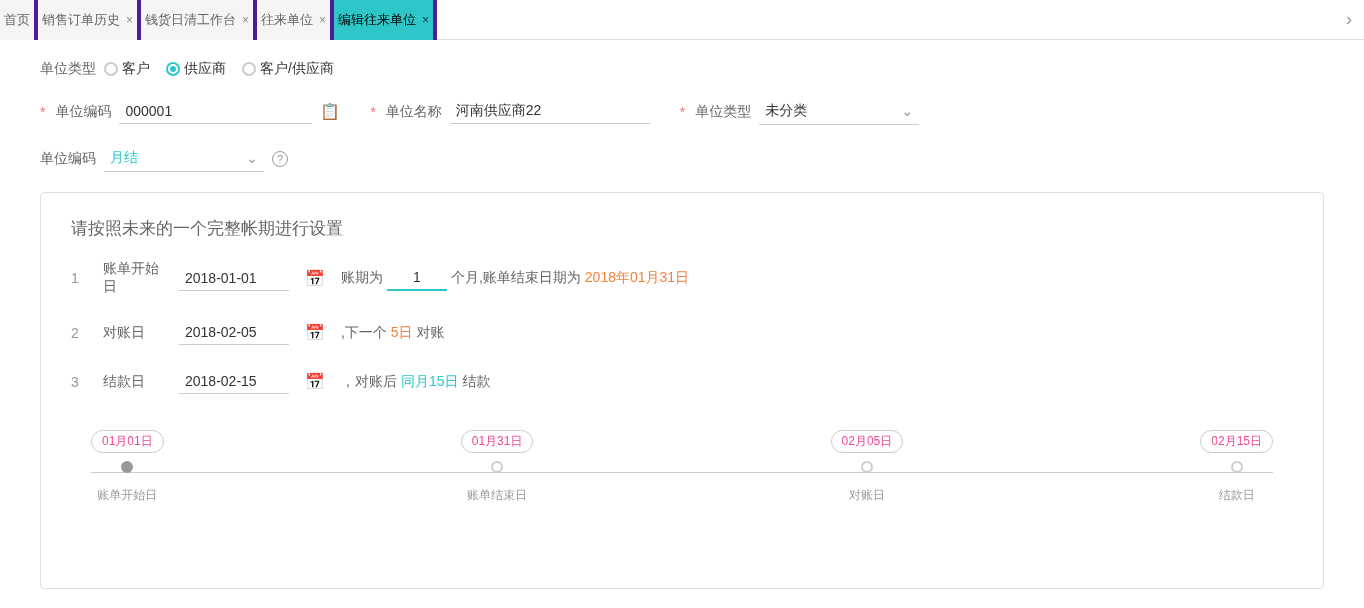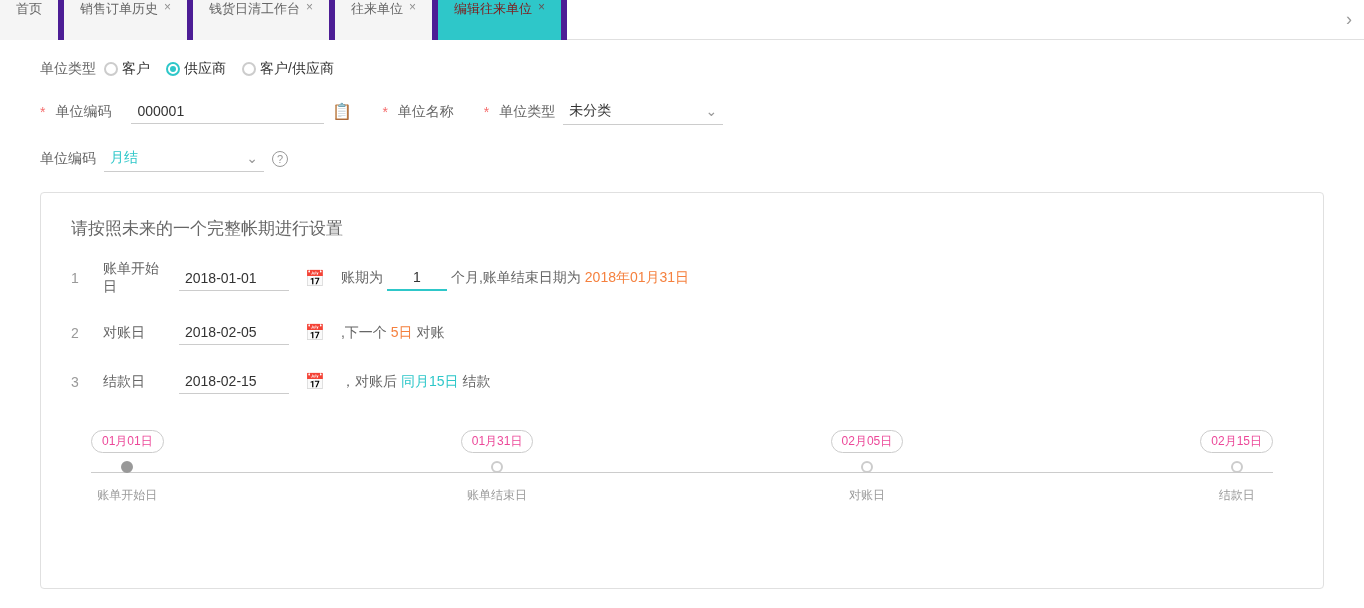--- a/index.html
+++ b/index.html
@@ -9,34 +9,34 @@
     .tabs-bar {
       display: flex;
       align-items: center;
       background: #fff;
       border-bottom: 1px solid #e0e0e0;
       height: 40px;
       padding-left: 0;
     }
     .tab-item {
       display: flex;
-      align-items: flex-start;
+      align-items: center;
       height: 40px;
-      padding: 0 16px;
+      padding: 0 4px;
       cursor: pointer;
       font-size: 13px;
       color: #666;
-      border-right: 6px solid #4c1d95;
+      border-right: 4px solid #4c1d95;
       white-space: nowrap;
       gap: 6px;
       background: #f5f5f5;
     }
     .tab-item.active {
       background: #2ec7c9;
-      color: #7f1d1d;
+      color: #000000;
     }
     .tab-close {
       font-size: 12px;
       color: inherit;
       opacity: 0.7;
       cursor: pointer;
     }
     .tab-more {
       margin-left: auto;
       padding: 0 12px;
@@ -111,21 +111,21 @@
       border: none;
       border-bottom: 1px solid #ccc;
       outline: none;
       padding: 4px 6px;
       font-size: 14px;
       color: #333;
       background: transparent;
       min-width: 120px;
     }
     .input-wide { min-width: 200px; }
-    .input-code { min-width: 160px; margin-left: 12px; }
+    .input-code { min-width: 160px; }
 
     .calendar-icon {
       color: #999;
       cursor: pointer;
       font-size: 16px;
     }
 
     .dropdown-icon {
       color: #999;
       cursor: pointer;
@@ -330,20 +330,21 @@
   <div class="form-row">
     <div class="form-group">
       <span class="required-star">*</span>
       <span class="form-label">单位编码</span>
       <input class="input-field input-code" type="text" value="000001" style="">
       <span class="calendar-icon">📋</span>
     </div>
     <div class="form-group">
       <span class="required-star">*</span>
       <span class="form-label">单位名称</span>
+      <input class="input-field input-wide" type="text" value="河南供应商22" style="">
     </div>
     <div class="form-group">
       <span class="required-star">*</span>
       <span class="form-label">单位类型</span>
       <div class="select-wrapper">
         <span class="select-value-gray">未分类</span>
         <span class="dropdown-icon">⌄</span>
       </div>
     </div>
   </div>

